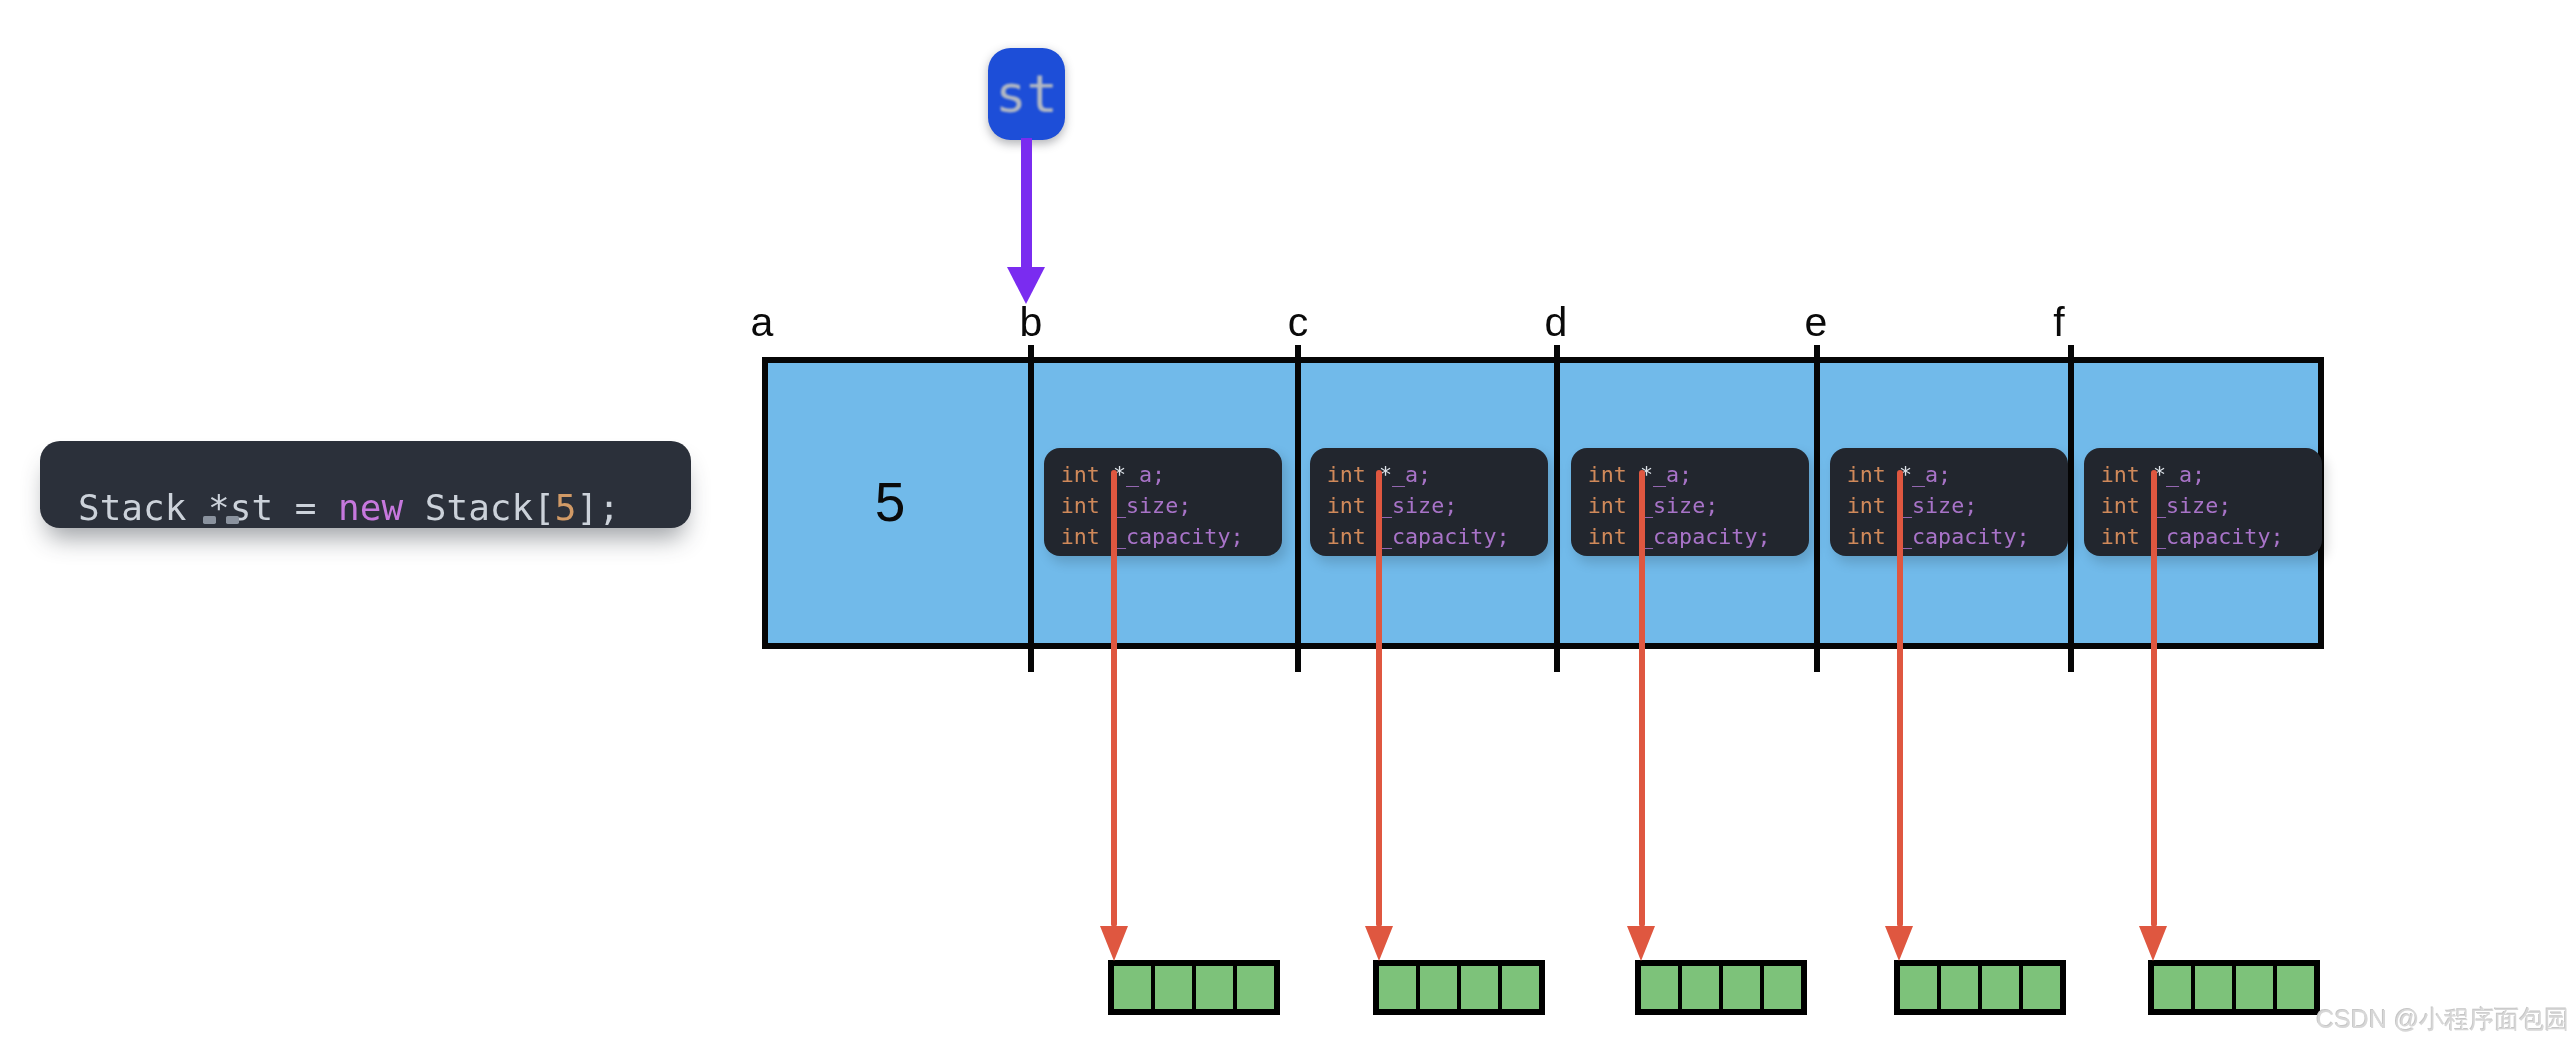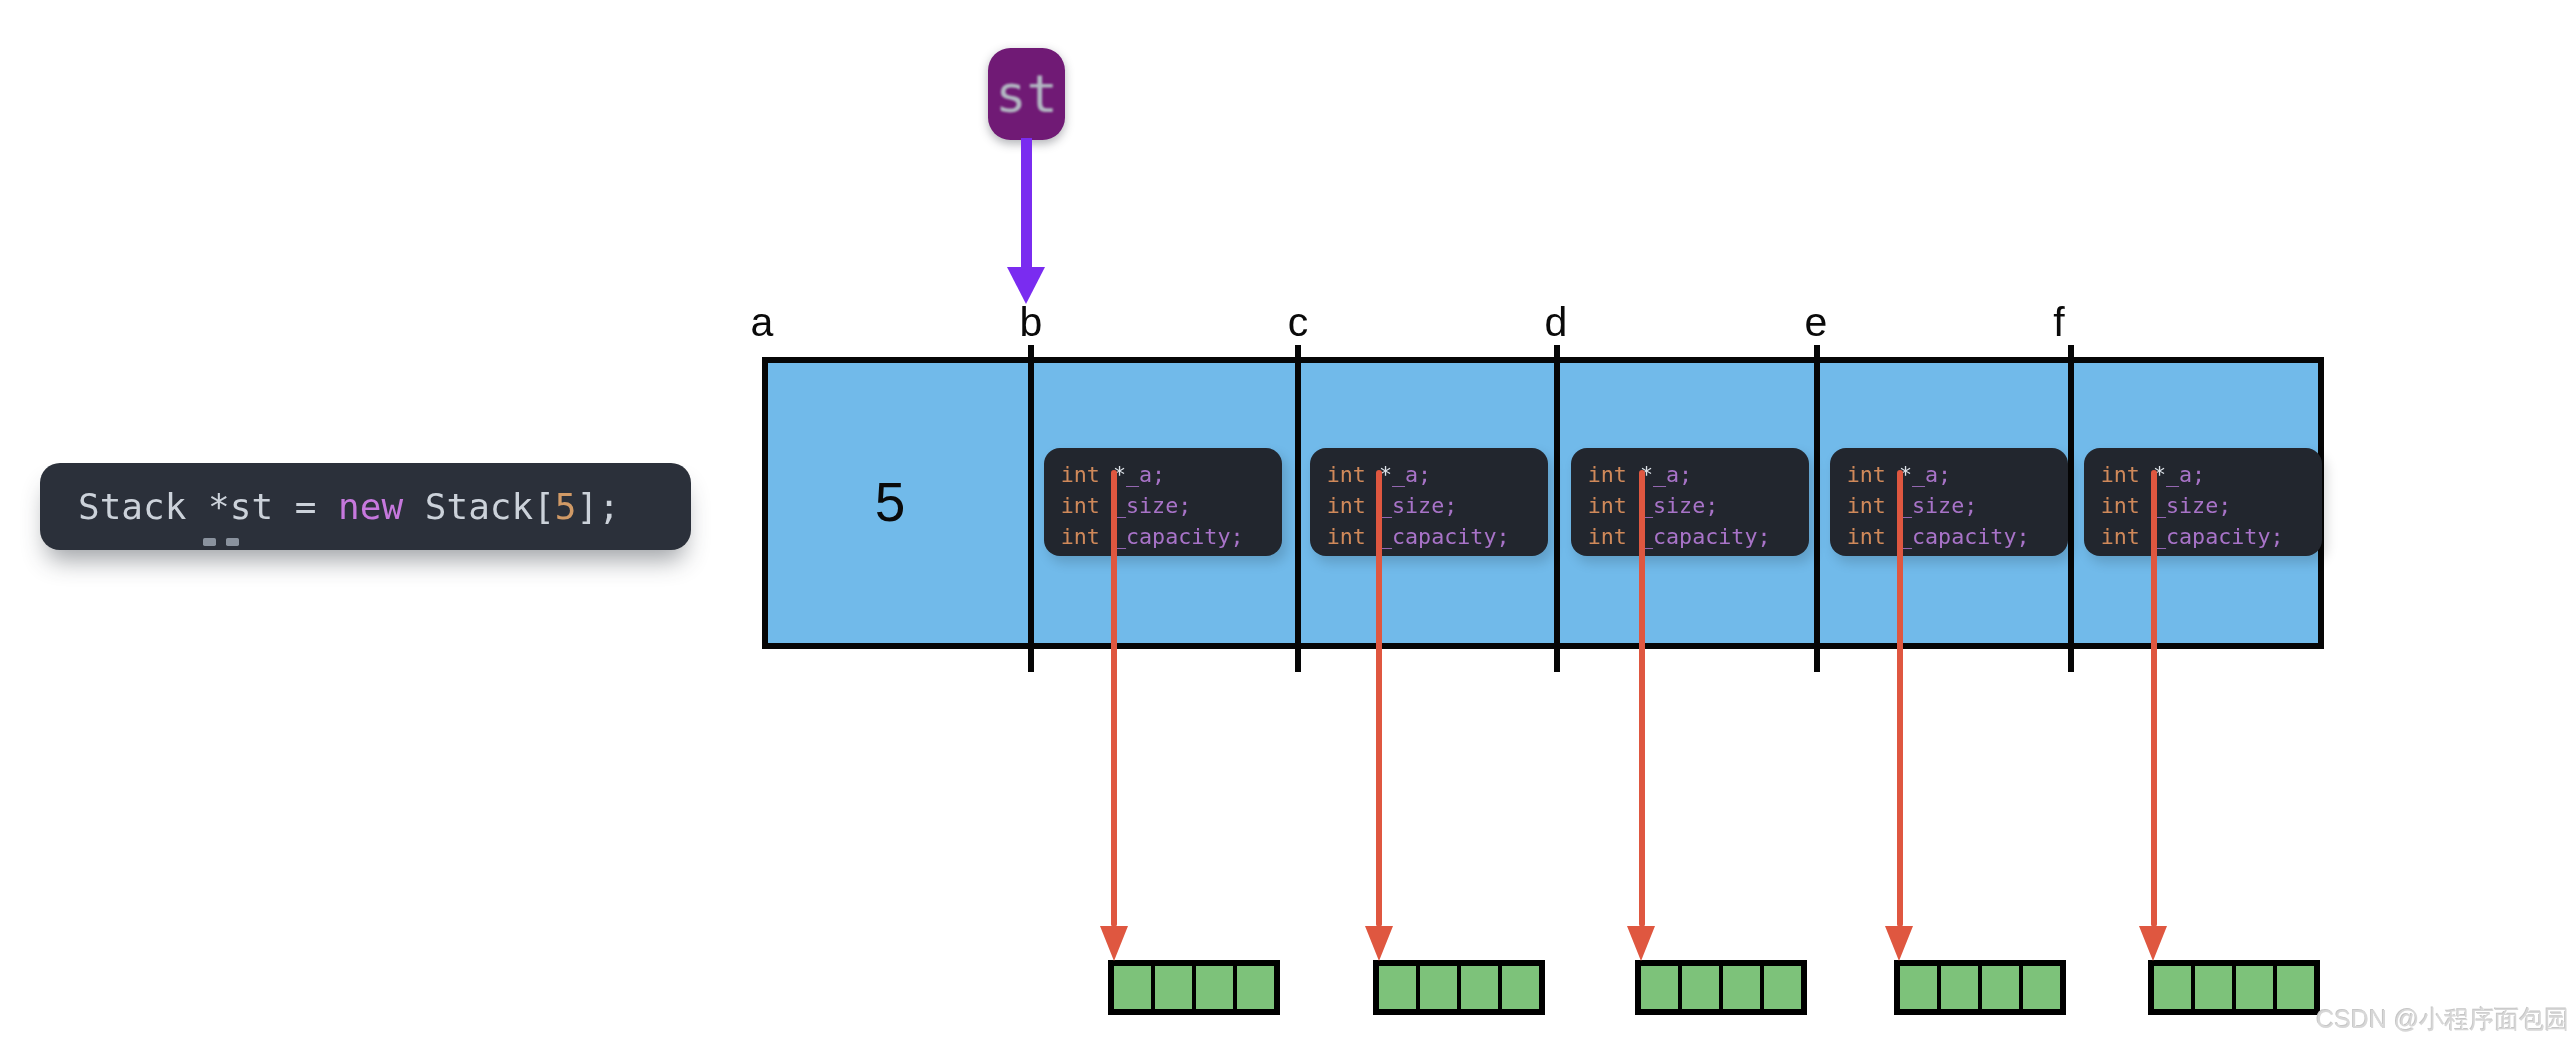--- a/index.html
+++ b/index.html
@@ -6,39 +6,39 @@
   .stage{
     position:relative;
     width:2576px;height:1038px;
     background:#ffffff;
     overflow:hidden;
     font-family:"Liberation Sans", sans-serif;
   }
 
   
   .snippet{
-    position:absolute;left:40px;top:463px;width:651px;height:87px;
+    position:absolute;left:40px;top:441px;width:651px;height:87px;
     background:#2b303a;border-radius:20px;
     box-shadow:0 16.7px 25px -6.7px rgba(45,50,60,0.45);
-    display:flex;align-items:center;
+    display:flex;align-items:flex-end;
     padding-left:38px;box-sizing:border-box;
   }
   .snippet-line{
     font-family:"DejaVu Sans Mono", monospace;
     font-size:36px;white-space:pre;letter-spacing:0;
   }
   .snippet-clip{
     position:absolute;left:163px;top:75px;width:13.3px;height:7.5px;
     background:#8a929e;box-shadow:23px 0 0 #8a929e;border-radius:1.7px;
   }
 
   
   .st-box{
     position:absolute;left:988px;top:48px;width:77px;height:92px;
-    background:#701a75;border-radius:22.5px;
+    background:#1d4ed8;border-radius:22.5px;
     display:flex;align-items:center;justify-content:center;
     box-shadow:0 3.3px 10px rgba(40,44,54,0.35);
     filter:blur(0.6px);
   }
   .st-label{
     font-family:"DejaVu Sans Mono", monospace;
     font-size:52px;color:#b2b8c2;filter:blur(0.8px);
   }
 
   

